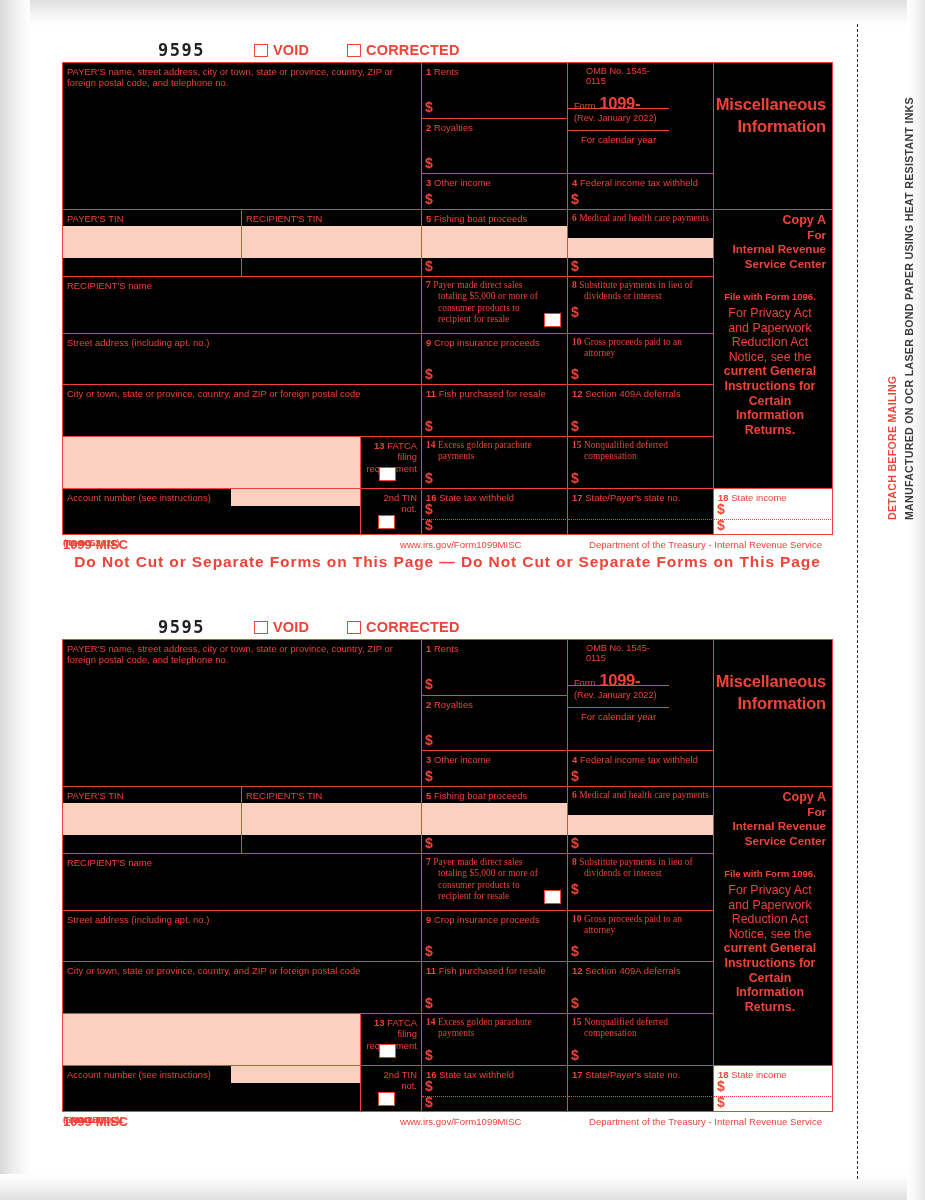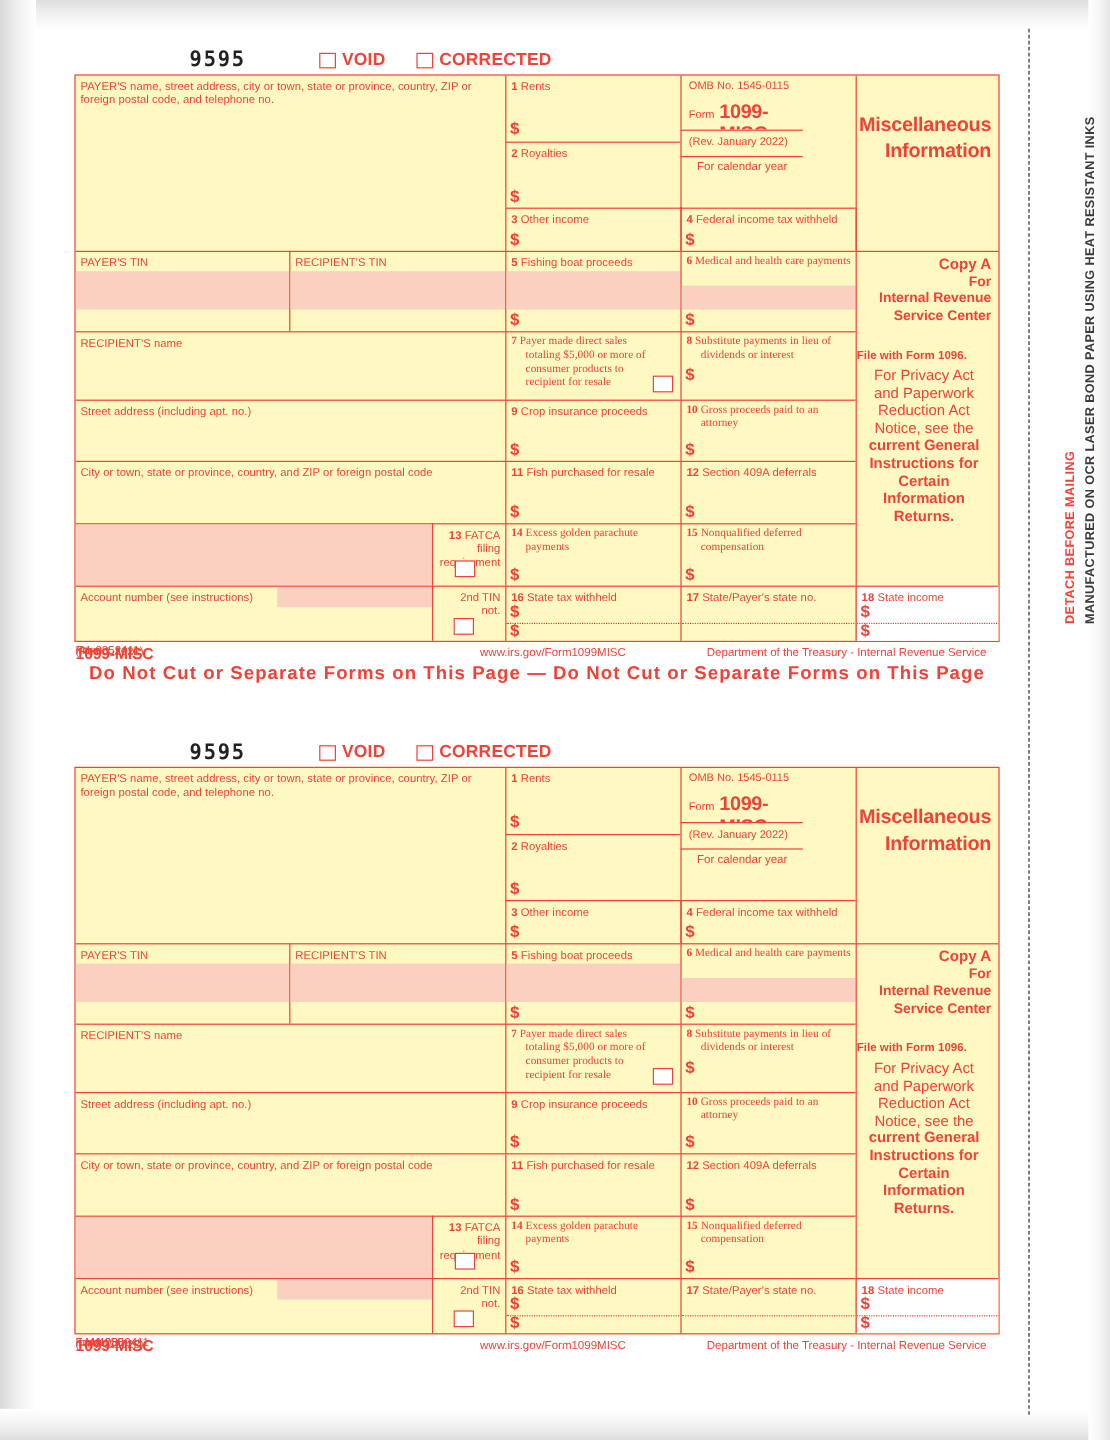--- a/index.html
+++ b/index.html
@@ -44,36 +44,36 @@
     position: absolute;
     left: 96px; top: -2px;
     font-family: "DejaVu Sans Mono", monospace;
     font-size: 17px;
     font-weight: 700;
     letter-spacing: 1.5px;
     color: #222;
     transform: scaleY(1.05);
   }
   .cbx-wrap { position: absolute; display: flex; align-items: center; gap: 5px; top: 0px; }
-  .cbx-wrap.void { left: 204px; }
+  .cbx-wrap.void { left: 192px; }
   .cbx-wrap.corr { left: 285px; }
   .cbx {
     width: 14px; height: 13px;
     border: 1.6px solid #ef4338;
     background: #fff;
     display: inline-block;
   }
   .cbx-lbl { font-size: 14.5px; font-weight: 600; color: #ef4338; letter-spacing: .2px;}
 
   
   .grid {
     position: relative;
     border: 1.4px solid #ef4338;
     height: 473px;
-    background: #fef9c3;
+    background: #000000;
   }
   .cell {
     position: absolute;
     overflow: hidden;
   }
   .bl { border-left: 1.2px solid #ef4338; }
   .bt { border-top: 1.2px solid #ef4338; }
 
   .lbl {
     font-size: 9.4px;
@@ -88,21 +88,21 @@
   .dollar {
     position: absolute;
     left: 3px;
     font-size: 14px;
     font-weight: 700;
     color: #ef4338;
     line-height: 11px;
   }
   .shade { position: absolute; background: #fad0c0; }
 
-  .omb { font-size: 9.2px; padding: 3px 0 0 6px; }
+  .omb { font-size: 9.2px; padding: 3px 0 0 6px; margin-left: 12px; }
   .formline { padding: 0 0 0 6px; display:flex; align-items:baseline; gap:4px; }
   .formline .sm { font-size: 9.2px; }
   .formline .big { font-size: 16.5px; font-weight: 700; letter-spacing: -.3px; }
   .rev { font-size: 9.2px; padding-left: 6px; }
   .caly { font-size: 9.6px; text-align: center; padding-top: 3px; }
 
   .title-misc {
     font-size: 16.5px;
     font-weight: 700;
     text-align: right;
@@ -112,21 +112,21 @@
   }
   .copya {
     text-align: right;
     padding-right: 6px;
     font-size: 11.6px;
     font-weight: 700;
     line-height: 14.5px;
   }
   .copya .big { font-size: 12.6px; }
   .filewith {
-    text-align: left; padding-right: 6px;
+    text-align: center; padding-right: 6px;
     font-size: 9.6px; font-weight: 700; line-height: 12px;
   }
   .privacy {
     text-align: center; padding-right: 6px;
     font-size: 12.4px; line-height: 14.6px;
   }
   .privacy .b { font-weight: 700; }
 
   .mini-cbx {
     width: 17px; height: 14px;

